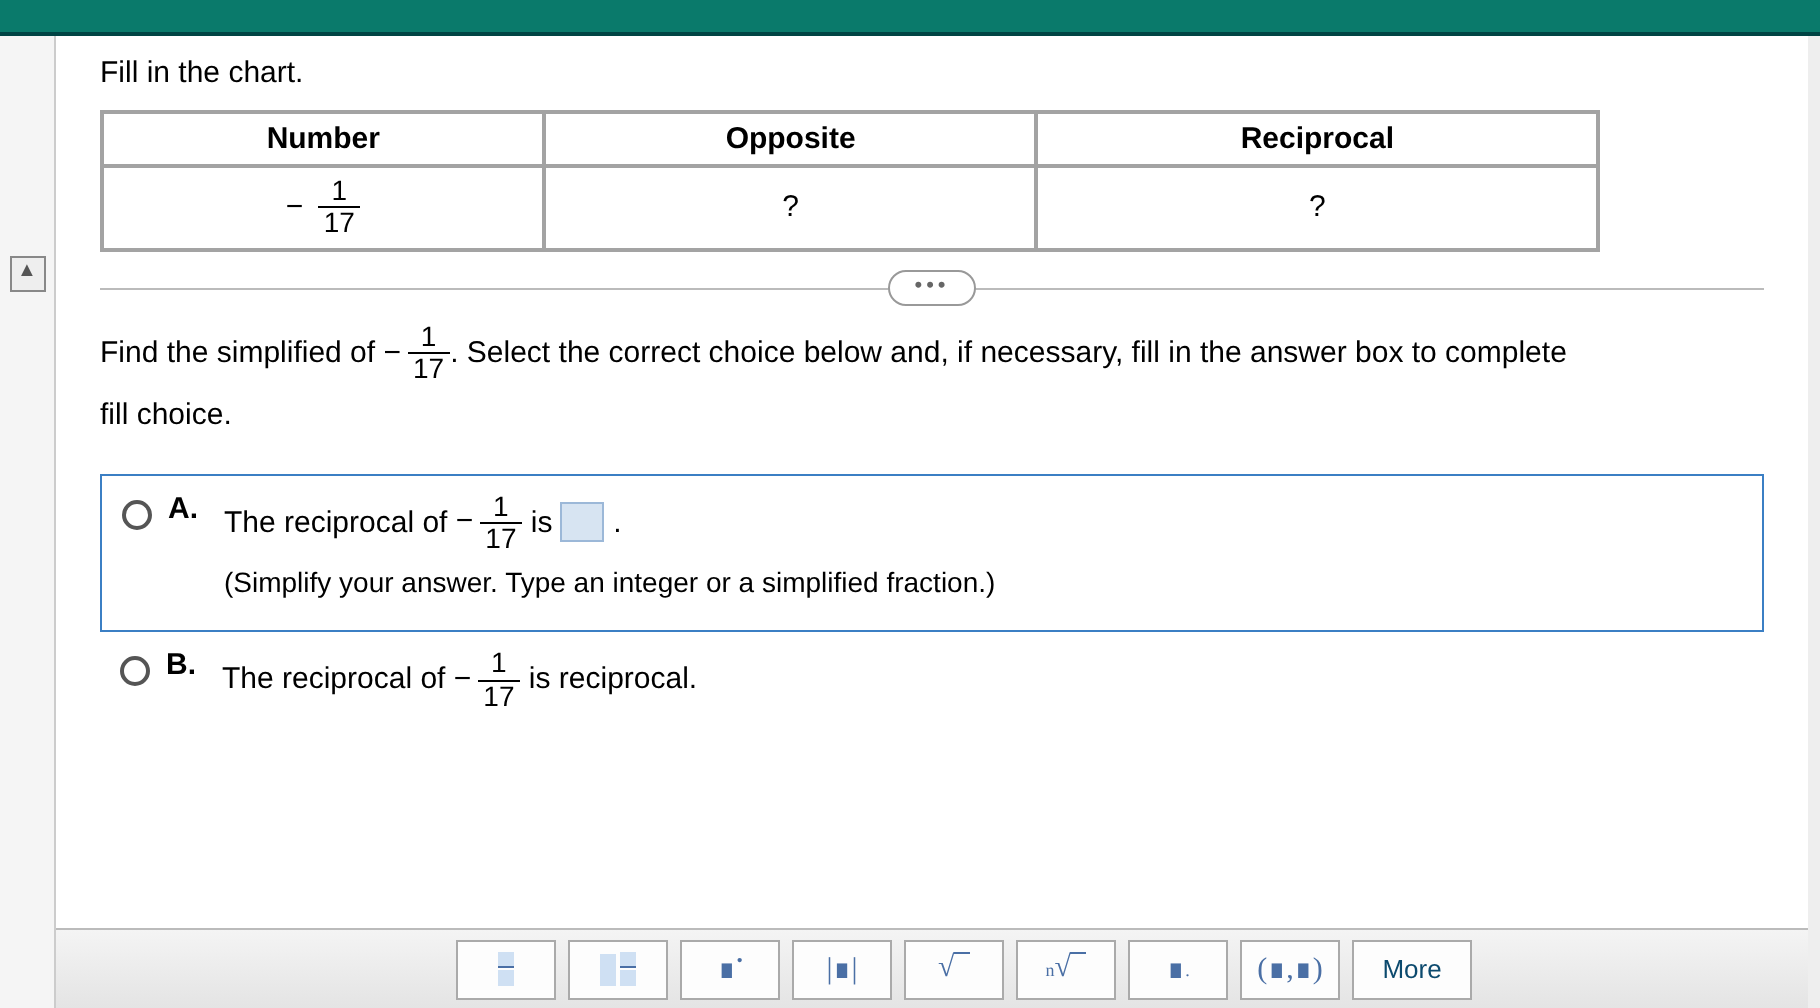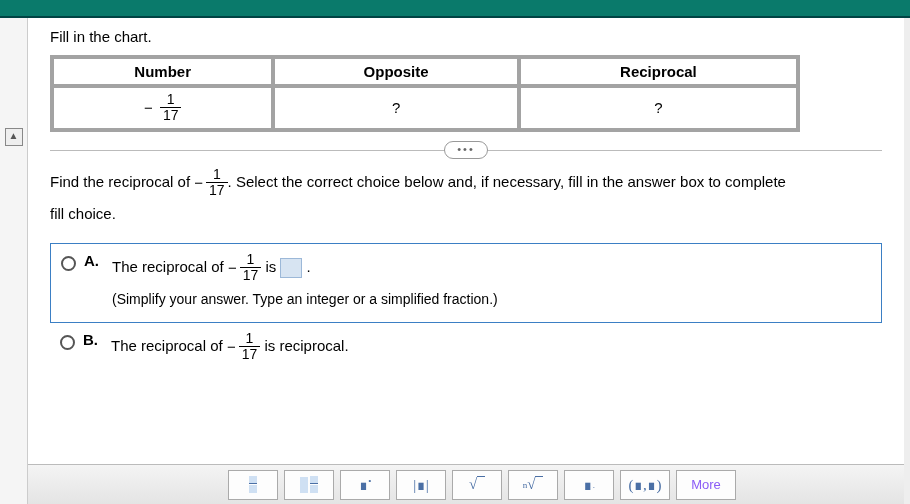--- a/index.html
+++ b/index.html
@@ -41,21 +41,21 @@
     padding: 10px 22px 11px 22px;
     background: #fff;
   }
   .instr { margin-bottom: 10px; }
   table.chart {
     border-collapse: collapse;
     width: 750px;
     margin-bottom: 14px;
   }
   table.chart th, table.chart td {
-    border: 4px solid #a3a3a3;
+    border: 2px solid #a3a3a3;
     padding: 4px 8px;
     text-align: center;
     font-weight: normal;
   }
   table.chart th { font-weight: bold; }
   .frac {
     display: inline-block;
     vertical-align: middle;
     text-align: center;
     font-size: 14px;
@@ -135,21 +135,21 @@
     align-items: center;
     justify-content: center;
     font-family: "Times New Roman", serif;
     font-size: 15px;
     color: #4a6fa5;
     cursor: pointer;
   }
   .tbtn.more {
     width: 60px;
     font-family: Arial, sans-serif;
-    color: #8b5cf6;
+    color: #0c4a6e;
     font-size: 13px;
   }
   .tbtn .mini-frac {
     display:inline-block; text-align:center; font-size:10px; line-height:1;
   }
   .tbtn .mini-frac .n{display:block;border-bottom:1px solid #4a6fa5;width:8px;height:8px;background:#cfe0f3;margin-bottom:1px;}
   .tbtn .mini-frac .d{display:block;width:8px;height:8px;background:#cfe0f3;}
   .tbtn .mixed{display:flex;align-items:center;gap:2px;}
   .tbtn .mixed .w{width:8px;height:16px;background:#cfe0f3;}
   .right-scroll {
@@ -194,21 +194,21 @@
     </tr>
   </tbody>
     </table>
 
   <div class="divider-wrap">
     <div class="divider-line"></div>
     <div class="pill">•••</div>
   </div>
 
   <div class="qtext">
-    <span>Find the reciprocal of </span>
+    <span>Find the simplified of </span>
     <span class="neg">−</span><span class="frac">
       <span class="num">1</span>
       <span class="den">17</span>
     </span><span>. Select the correct choice below and, if necessary, fill in the answer box to complete</span>
     <br>
     <span>fill choice.</span>
   </div>
 
   <div class="options">
 

